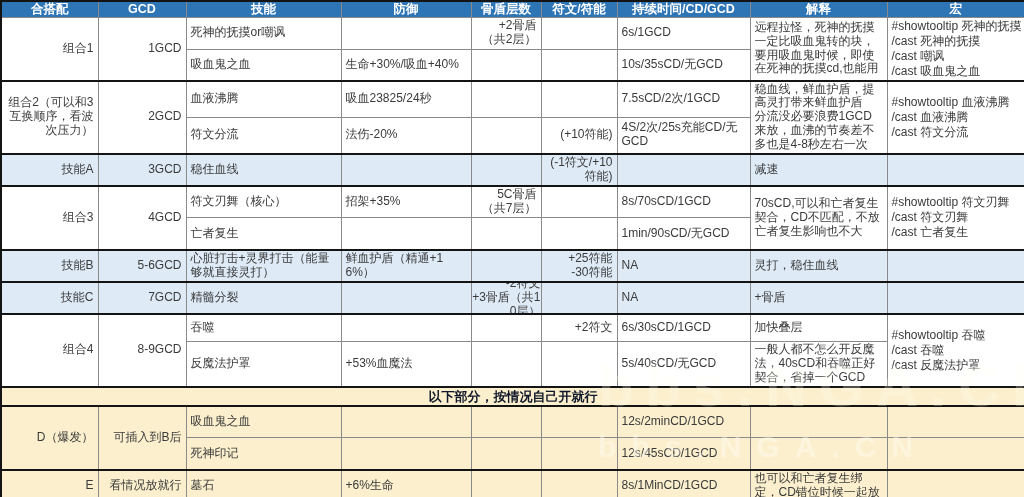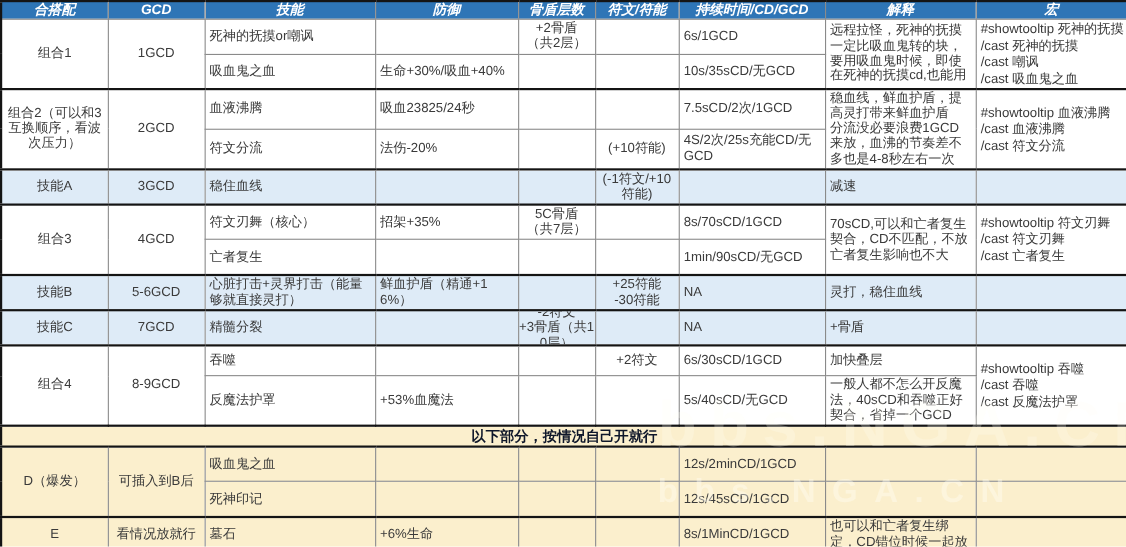--- a/index.html
+++ b/index.html
@@ -27,24 +27,23 @@
     overflow:hidden;
     word-break:break-all;
   }
   thead th{
     background:var(--header_bg,#2E75B6);
     color:var(--header_text,#ffffff);
     font-weight:bold;
     font-size:12.5px;
     border-top:2px solid #141414;
     padding:0 2px;
-    font-style:italic;
   }
   tr.bs td{border-top:2px solid #141414;}
-  td.c{text-align:center;}
+  td.c{text-align:right;}
   td.pre{white-space:pre-line;}
   td.mac{white-space:pre;font-size:12px;line-height:1.25;}
   tr.blue td{background:var(--blue_row,#DEEBF7);}
   tr.yellow td{background:var(--yellow_row,#FBEFCD);}
   td.banner{
     background:var(--yellow_row,#FBEFCD);
     text-align:center;
     font-weight:bold;
     font-size:13px;
     color:#0f172a;

